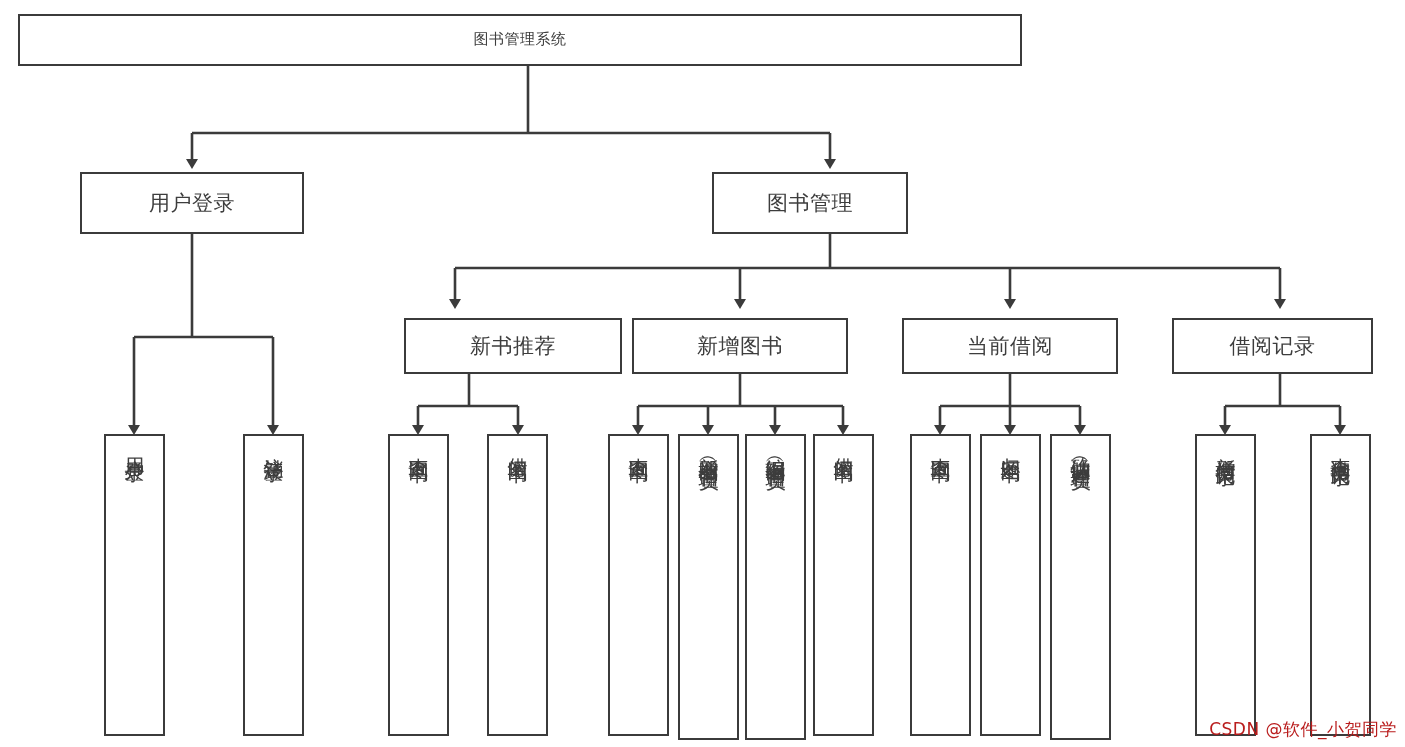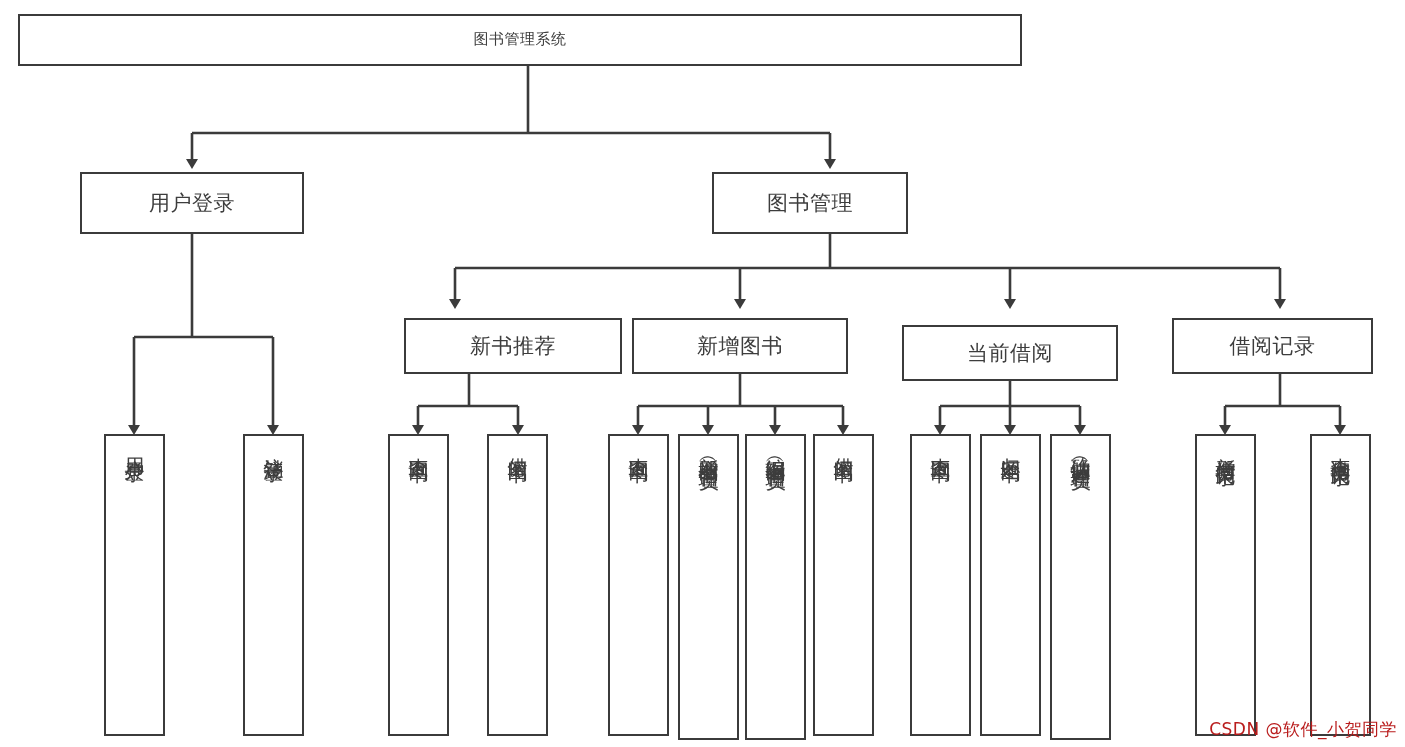--- a/index.html
+++ b/index.html
@@ -144,21 +144,21 @@
   <div class="node horiz" style="left:712px; top:172px; width:196px; height:62px;">
     <span class="label">图书管理</span>
   </div>
 
   <div class="node horiz" style="left:360px; top:318px; width:218px; height:56px;margin-left:44px;">
     <span class="label">新书推荐</span>
   </div>
   <div class="node horiz" style="left:632px; top:318px; width:216px; height:56px;">
     <span class="label">新增图书</span>
   </div>
-  <div class="node horiz" style="left:902px; top:318px; width:216px; height:56px;margin-top:7px;">
+  <div class="node horiz" style="left:902px; top:318px; width:216px; height:56px;">
     <span class="label">当前借阅</span>
   </div>
   <div class="node horiz" style="left:1172px; top:318px; width:201px; height:56px;">
     <span class="label">借阅记录</span>
   </div>
 
   <div class="node vert" style="left:104px; top:434px; width:61px; height:302px;">
     <span class="label">用户登录</span>
   </div>
   <div class="node vert" style="left:243px; top:434px; width:61px; height:302px;">

